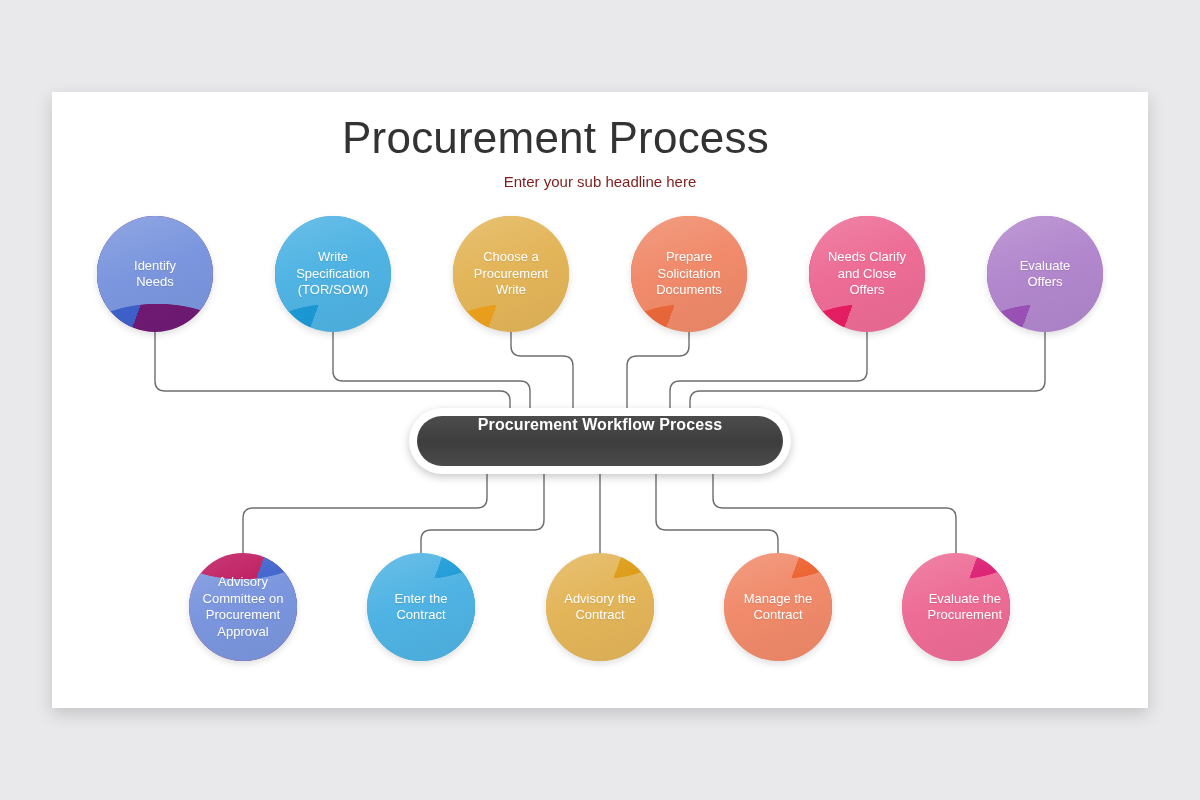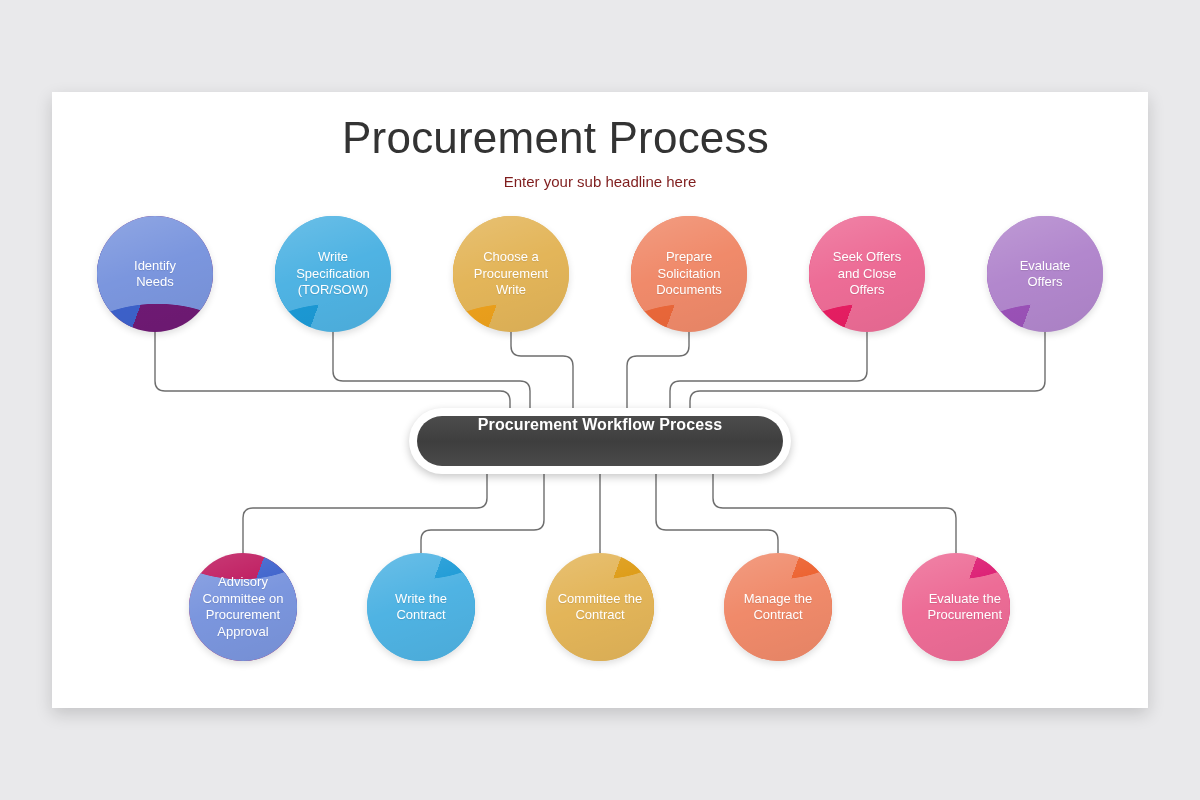--- a/index.html
+++ b/index.html
@@ -163,21 +163,21 @@
       <div class="node-circle" style="left: 631px; top: 216px; width: 116px; height: 116px; background: rgb(240, 138, 106);">
         <div class="wedge" style="background: radial-gradient(120% 62% at 52% 112%, rgba(255, 255, 255, 0) 58%, rgb(240, 138, 106) 59%), conic-gradient(from 200deg at 40% 70%, rgb(236, 104, 58) 0deg, rgb(236, 104, 58) 118deg, rgba(255, 255, 255, 0) 119deg);"></div>
         <div class="wedge" style="background: linear-gradient(160deg, rgba(255, 255, 255, 0.16) 0%, rgba(255, 255, 255, 0) 46%, rgba(0, 0, 0, 0.05) 100%);"></div>
         <div class="node-label">Prepare
 Solicitation
 Documents</div>
       </div>
       <div class="node-circle" style="left: 809px; top: 216px; width: 116px; height: 116px; background: rgb(237, 108, 150);">
         <div class="wedge" style="background: radial-gradient(120% 62% at 52% 112%, rgba(255, 255, 255, 0) 58%, rgb(237, 108, 150) 59%), conic-gradient(from 200deg at 40% 70%, rgb(232, 30, 99) 0deg, rgb(232, 30, 99) 118deg, rgba(255, 255, 255, 0) 119deg);"></div>
         <div class="wedge" style="background: linear-gradient(160deg, rgba(255, 255, 255, 0.16) 0%, rgba(255, 255, 255, 0) 46%, rgba(0, 0, 0, 0.05) 100%);"></div>
-        <div class="node-label">Seek Offers
+        <div class="node-label">Needs Clarify
 and Close
 Offers</div>
       </div>
       <div class="node-circle" style="left: 987px; top: 216px; width: 116px; height: 116px; background: rgb(178, 135, 205);">
         <div class="wedge" style="background: radial-gradient(120% 62% at 52% 112%, rgba(255, 255, 255, 0) 58%, rgb(178, 135, 205) 59%), conic-gradient(from 200deg at 40% 70%, rgb(156, 82, 185) 0deg, rgb(156, 82, 185) 118deg, rgba(255, 255, 255, 0) 119deg);"></div>
         <div class="wedge" style="background: linear-gradient(160deg, rgba(255, 255, 255, 0.16) 0%, rgba(255, 255, 255, 0) 46%, rgba(0, 0, 0, 0.05) 100%);"></div>
         <div class="node-label">Evaluate
 Offers</div>
       </div>
     </div>
@@ -186,27 +186,27 @@
         <div class="wedge" style="background: radial-gradient(120% 62% at 48% -12%, rgba(255, 255, 255, 0) 58%, rgb(123, 150, 222) 59%), conic-gradient(from 20deg at 60% 30%, rgb(61, 98, 204) 0deg, rgb(61, 98, 204) 118deg, rgba(255, 255, 255, 0) 119deg);"></div>
         <div class="wedge" style="background: linear-gradient(160deg, rgba(255, 255, 255, 0.16) 0%, rgba(255, 255, 255, 0) 46%, rgba(0, 0, 0, 0.05) 100%);"></div>
         <div class="node-label">Advisory
 Committee on
 Procurement
 Approval</div>
       </div>
       <div class="node-circle" style="left: 367px; top: 553px; width: 108px; height: 108px; background: rgb(79, 179, 227);">
         <div class="wedge" style="background: radial-gradient(120% 62% at 48% -12%, rgba(255, 255, 255, 0) 58%, rgb(79, 179, 227) 59%), conic-gradient(from 20deg at 60% 30%, rgb(28, 154, 214) 0deg, rgb(28, 154, 214) 118deg, rgba(255, 255, 255, 0) 119deg);"></div>
         <div class="wedge" style="background: linear-gradient(160deg, rgba(255, 255, 255, 0.16) 0%, rgba(255, 255, 255, 0) 46%, rgba(0, 0, 0, 0.05) 100%);"></div>
-        <div class="node-label">Write the
+        <div class="node-label">Enter the
 Contract</div>
       </div>
       <div class="node-circle" style="left: 546px; top: 553px; width: 108px; height: 108px; background: rgb(227, 181, 89);">
         <div class="wedge" style="background: radial-gradient(120% 62% at 48% -12%, rgba(255, 255, 255, 0) 58%, rgb(227, 181, 89) 59%), conic-gradient(from 20deg at 60% 30%, rgb(221, 154, 18) 0deg, rgb(221, 154, 18) 118deg, rgba(255, 255, 255, 0) 119deg);"></div>
         <div class="wedge" style="background: linear-gradient(160deg, rgba(255, 255, 255, 0.16) 0%, rgba(255, 255, 255, 0) 46%, rgba(0, 0, 0, 0.05) 100%);"></div>
-        <div class="node-label">Committee the
+        <div class="node-label">Advisory the
 Contract</div>
       </div>
       <div class="node-circle" style="left: 724px; top: 553px; width: 108px; height: 108px; background: rgb(240, 138, 106);">
         <div class="wedge" style="background: radial-gradient(120% 62% at 48% -12%, rgba(255, 255, 255, 0) 58%, rgb(240, 138, 106) 59%), conic-gradient(from 20deg at 60% 30%, rgb(236, 95, 44) 0deg, rgb(236, 95, 44) 118deg, rgba(255, 255, 255, 0) 119deg);"></div>
         <div class="wedge" style="background: linear-gradient(160deg, rgba(255, 255, 255, 0.16) 0%, rgba(255, 255, 255, 0) 46%, rgba(0, 0, 0, 0.05) 100%);"></div>
         <div class="node-label">Manage the
 Contract</div>
       </div>
       <div class="node-circle" style="left: 902px; top: 553px; width: 108px; height: 108px; background: rgb(237, 108, 150); justify-content: flex-end;">
         <div class="wedge" style="background: radial-gradient(120% 62% at 48% -12%, rgba(255, 255, 255, 0) 58%, rgb(237, 108, 150) 59%), conic-gradient(from 20deg at 60% 30%, rgb(220, 28, 114) 0deg, rgb(220, 28, 114) 118deg, rgba(255, 255, 255, 0) 119deg);"></div>

